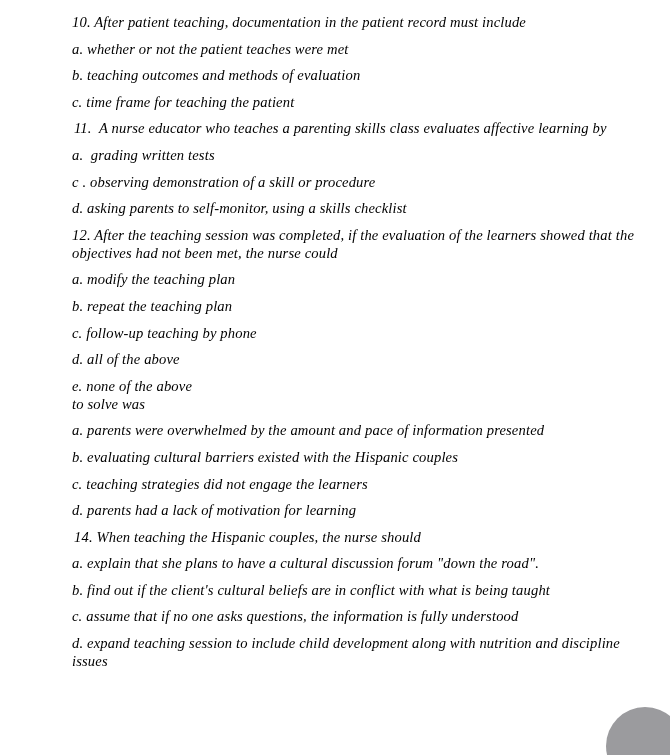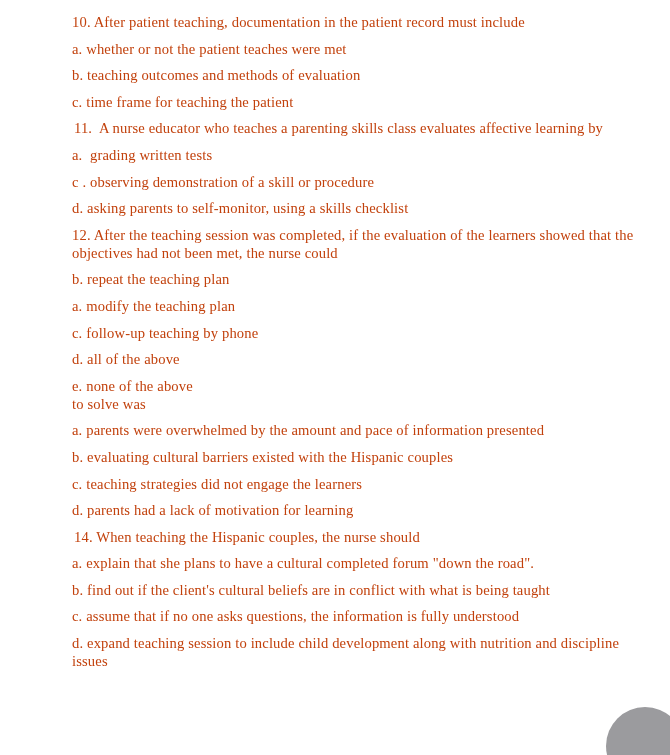--- a/index.html
+++ b/index.html
@@ -43,25 +43,26 @@
     width: 670px;
     padding-top: 13px;
   }
 
   .line {
     position: relative;
     margin: 0;
     padding: 0;
     font-size: 14.6px;
     line-height: 18px;
-    color: #c2410c;
+    color: #000000;
     white-space: pre-wrap;
     letter-spacing: 0.01em;
     margin-left: 72px;
     margin-bottom: 8.6px;
+    font-style: italic;
   }
 
   
   .line.indented {
     margin-left: 74px;
   }
 
   
   .line.cont {
     margin-top: -8.6px;
@@ -77,32 +78,32 @@
       <p class="line">10. After patient teaching, documentation in the patient record must include</p>
       <p class="line">a. whether or not the patient teaches were met</p>
       <p class="line">b. teaching outcomes and methods of evaluation</p>
       <p class="line">c. time frame for teaching the patient</p>
       <p class="line indented">11.  A nurse educator who teaches a parenting skills class evaluates affective learning by</p>
       <p class="line">a.  grading written tests</p>
       <p class="line">c . observing demonstration of a skill or procedure</p>
       <p class="line">d. asking parents to self-monitor, using a skills checklist</p>
       <p class="line">12. After the teaching session was completed, if the evaluation of the learners showed that the</p>
       <p class="line cont">objectives had not been met, the nurse could</p>
+      <p class="line">a. modify the teaching plan</p>
       <p class="line">b. repeat the teaching plan</p>
-      <p class="line">a. modify the teaching plan</p>
       <p class="line">c. follow-up teaching by phone</p>
       <p class="line">d. all of the above</p>
       <p class="line">e. none of the above</p>
       <p class="line cont">to solve was</p>
       <p class="line">a. parents were overwhelmed by the amount and pace of information presented</p>
       <p class="line">b. evaluating cultural barriers existed with the Hispanic couples</p>
       <p class="line">c. teaching strategies did not engage the learners</p>
       <p class="line">d. parents had a lack of motivation for learning</p>
       <p class="line indented">14. When teaching the Hispanic couples, the nurse should</p>
-      <p class="line">a. explain that she plans to have a cultural completed forum "down the road".</p>
+      <p class="line">a. explain that she plans to have a cultural discussion forum "down the road".</p>
       <p class="line">b. find out if the client's cultural beliefs are in conflict with what is being taught</p>
       <p class="line">c. assume that if no one asks questions, the information is fully understood</p>
       <p class="line">d. expand teaching session to include child development along with nutrition and discipline</p>
       <p class="line cont">issues</p>
     </div>
 
   <div id="corner-artifact"></div>
 
 </div>
 

